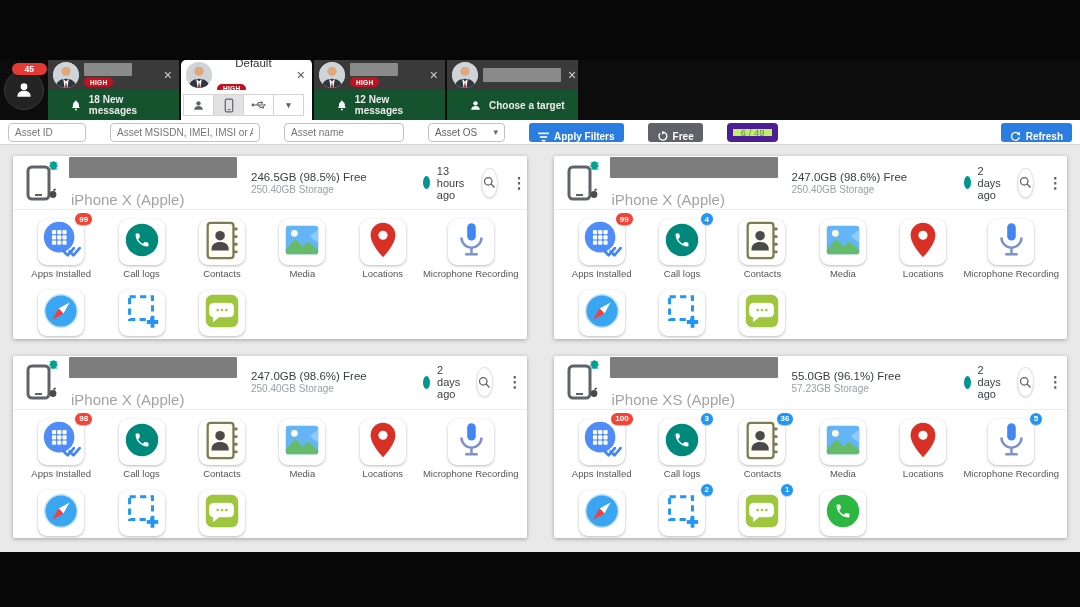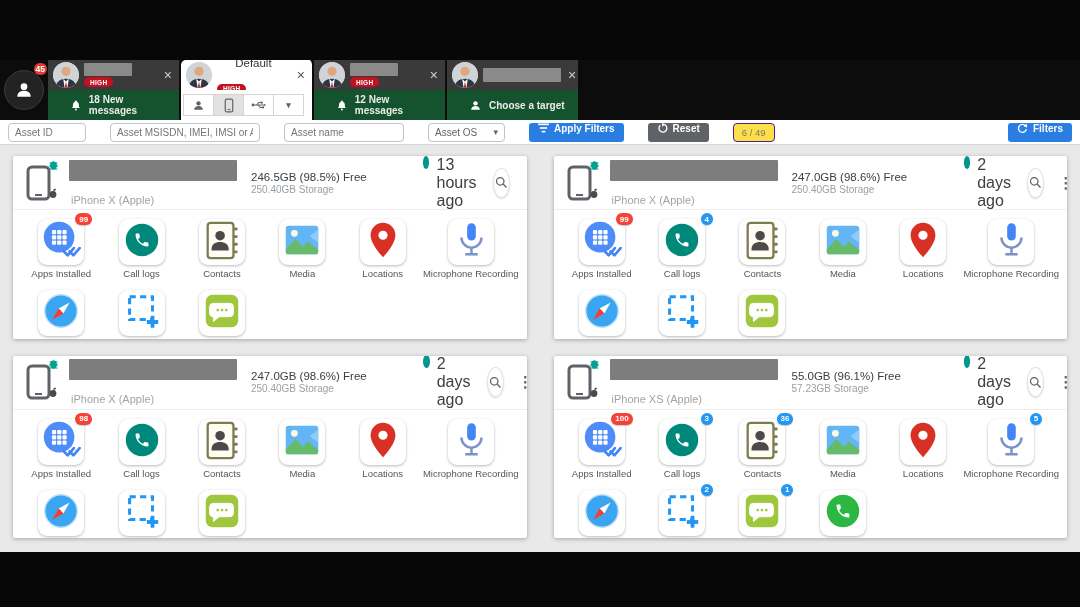--- a/index.html
+++ b/index.html
@@ -3,21 +3,21 @@
 <meta charset="utf-8">
 <style>
   * { box-sizing: border-box; margin: 0; padding: 0; }
   html,body { width:1080px; height:607px; background:#070707; font-family:"Liberation Sans", sans-serif; overflow:hidden; }
   .screen { position:relative; width:1080px; height:607px; background:#070707; }
 
   
   .topbar { position:absolute; top:60px; left:0; right:0; height:60px; background:#0c0c0c; display:flex; align-items:stretch; }
   .targets-btn { position:relative; width:48px; display:flex; align-items:center; justify-content:center; }
   .targets-circle { width:40px; height:40px; border-radius:50%; background:#232323; border:1px solid #3a3a3a; display:flex; align-items:center; justify-content:center; color:#fff; }
-  .num-badge { position:absolute; top:3px; right:1px; background:#e53935; color:#fff; font-size:8.5px; font-weight:bold; border-radius:7px; padding:1px 2px; }
+  .num-badge { position:absolute; top:3px; right:1px; background:#e53935; color:#fff; font-size:8.5px; font-weight:bold; border-radius:7px; padding:1px 13px; }
   .tab { width:133px; display:flex; flex-direction:column; border-right:2px solid #0c0c0c; }
   .tab-head { height:30px; background:#3a3a3a; display:flex; align-items:center; padding:0 5px; gap:5px; }
   .tab-status { height:30px; background:#14532d; display:flex; align-items:center; padding:0 6px 0 22px; gap:7px; color:#ececec; font-size:10px; font-weight:bold; }
   .tab.active .tab-head, .tab.active .tab-status { background:#fff; }
   .tab.active { border-radius:5px 5px 0 0; overflow:hidden; }
   .avatar { width:26px; height:26px; border-radius:50%; overflow:hidden; flex:0 0 auto; background:#cfd4d8; }
   .name-col { display:flex; flex-direction:column; gap:1px; flex:1; }
   .redacted { width:48px; height:13px; background:#8a8a8a; border-radius:1px; }
   .redacted.w2 { width:78px; height:14px; }
   .high { align-self:flex-start; background:#c0121f; color:#fff; font-size:6.5px; font-weight:bold; padding:1.5px 6px; border-radius:6px; letter-spacing:.3px; }
@@ -28,37 +28,37 @@
   .toolbar { padding:0 3px !important; gap:0 !important; }
   .tbtn { width:31px; height:22px; background:#fff; border:1px solid #d4d4d4; margin-left:-1px; display:flex; align-items:center; justify-content:center; color:#5f6368; }
   .tbtn.sel { background:#e1e1e1; }
   .caret { font-size:9px; color:#5f6368; }
 
   
   .filterbar { position:absolute; top:120px; left:0; right:0; height:25px; background:#fff; display:flex; align-items:center; padding:0 8px; gap:24px; border-bottom:1px solid #d6d6d6; }
   .f-input { height:19px; border:1px solid #c3c3c3; border-radius:4px; font-size:10px; padding:0 6px; color:#444; font-family:"Liberation Sans",sans-serif; background:#fff; }
   .f-input::placeholder { color:#757575; }
   .f-select { height:19px; border:1px solid #c3c3c3; border-radius:4px; font-size:10px; color:#616161; display:flex; align-items:center; justify-content:space-between; padding:0 6px; width:77px; background:#fff; }
-  .btn { height:19px; border:none; border-radius:3px; color:#fff; font-size:10px; font-weight:bold; display:flex; align-items:flex-start; gap:5px; padding:0 9px; font-family:"Liberation Sans",sans-serif; cursor:pointer; }
+  .btn { height:19px; border:none; border-radius:3px; color:#fff; font-size:10px; font-weight:bold; display:flex; align-items:flex-end; gap:5px; padding:0 9px; font-family:"Liberation Sans",sans-serif; cursor:pointer; }
   .btn.blue { background:#2a7de1; }
   .btn.gray { background:#5f6368; }
-  .counter { height:19px; border:1px solid #4c1d95; border-radius:4px; font-size:9.5px; color:#777; display:flex; align-items:center; padding:0 8px; background:#fde047; }
+  .counter { height:19px; border:6px solid #4c1d95; border-radius:4px; font-size:9.5px; color:#777; display:flex; align-items:center; padding:0 8px; background:#bef264; }
   .refresh-wrap { margin-left:auto; }
 
   
   .main { position:absolute; top:145px; left:0; right:0; height:407px; background:#e9e9ea; padding:11px 13px 14px; display:grid; grid-template-columns:1fr 1fr; grid-template-rows:1fr 1fr; column-gap:27px; row-gap:17px; }
   .card { background:#fff; border-radius:2px; box-shadow:0 1px 4px rgba(0,0,0,.3); overflow:hidden; display:flex; flex-direction:column; }
   .card-head { height:54px; display:flex; align-items:center; padding:0 12px; gap:10px; border-bottom:1px solid #ededed; flex:0 0 auto; }
   .dev-name { width:172px; flex:0 0 auto; }
   .redacted-lg { width:168px; height:21px; background:#7d7d7d; border-radius:1px; }
-  .model { font-size:11px; color:#a3a3a3; margin-top:13px; padding-left:2px; }
+  .model { font-size:15px; color:#a3a3a3; margin-top:13px; padding-left:2px; }
   .storage { width:150px; flex:0 0 auto; }
   .free { font-size:11.5px; color:#3c4043; }
   .total { font-size:10px; color:#9aa0a6; margin-top:1px; }
-  .seen { flex:1; display:flex; gap:7px; font-size:16px; color:#3c4043; padding-left:12px; }
+  .seen { flex:1; display:flex; align-items:center; gap:7px; font-size:11px; color:#3c4043; padding-left:12px; }
   .dot { width:13px; height:13px; border-radius:50%; background:#00968f; }
   .search-btn { width:30px; height:30px; border-radius:50%; border:1px solid #e2e2e2; background:#fff; box-shadow:0 1px 2px rgba(0,0,0,.15); display:flex; align-items:center; justify-content:center; cursor:pointer; }
   .menu-dots { font-size:15px; color:#5f6368; font-weight:bold; padding:0 4px; cursor:pointer; }
 
   .apps { display:grid; grid-template-columns:repeat(6,1fr); row-gap:11px; padding:9px 8px 8px; }
   .app { display:flex; flex-direction:column; align-items:center; }
   .tile { position:relative; width:46px; height:46px; border-radius:9px; background:#fff; box-shadow:0 1px 3px rgba(0,0,0,.28); display:flex; align-items:center; justify-content:center; }
   .app-label { font-size:9.5px; color:#555; margin-top:3px; white-space:nowrap; }
   .badge { position:absolute; top:-6px; right:-8px; min-width:10px; text-align:center; color:#fff; font-size:8px; font-weight:bold; border-radius:7px; padding:1.5px 4px; z-index:2; box-shadow:0 1px 1px rgba(0,0,0,.2); }
   .badge.red { background:#f44336; }
@@ -220,30 +220,30 @@
           <line x1="2" y1="5.5" x2="10" y2="5.5" stroke="#fff" stroke-width="1.8"></line>
           <line x1="4" y1="9.5" x2="8" y2="9.5" stroke="#fff" stroke-width="1.8"></line>
         </svg>
       <span>Apply Filters</span>
     </button>
     <button class="btn gray">
       <svg width="11" height="11" viewBox="0 0 20 20">
           <path d="M6 4a7.2 7.2 0 1 0 7-1.4" fill="none" stroke="#fff" stroke-width="2.4"></path>
           <polygon points="9,0 15,2.2 9.5,7" fill="#fff"></polygon>
         </svg>
-      <span>Reset</span>
+      <span>Free</span>
     </button>
     <span class="counter">6 / 49</span>
     <span class="refresh-wrap">
       <button class="btn blue">
         <svg width="11" height="11" viewBox="0 0 20 20">
             <path d="M16 6a7.2 7.2 0 1 0 1 5" fill="none" stroke="#fff" stroke-width="2.4"></path>
             <polygon points="17.5,1 18.5,8 12,6" fill="#fff"></polygon>
           </svg>
-        <span>Filters</span>
+        <span>Refresh</span>
       </button>
     </span>
   </div>
 
   <div class="main">
       <section class="card">
     <div class="card-head">
       <span class="dev-icon">
         <svg width="34" height="42" viewBox="0 0 34 42">
           <rect x="3" y="7" width="21" height="32" rx="4" fill="none" stroke="#5f6368" stroke-width="3"></rect>

